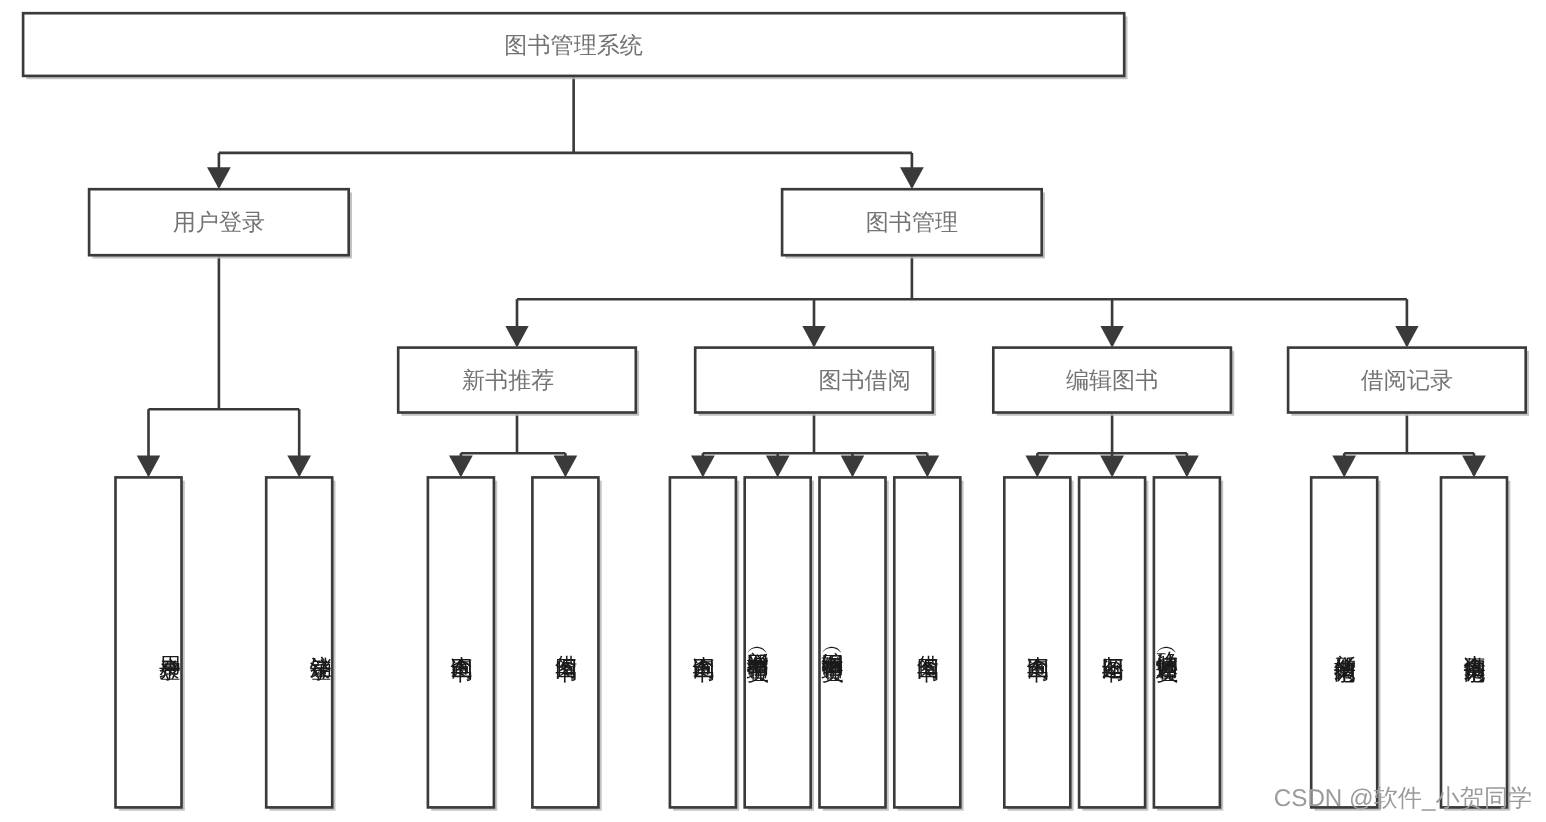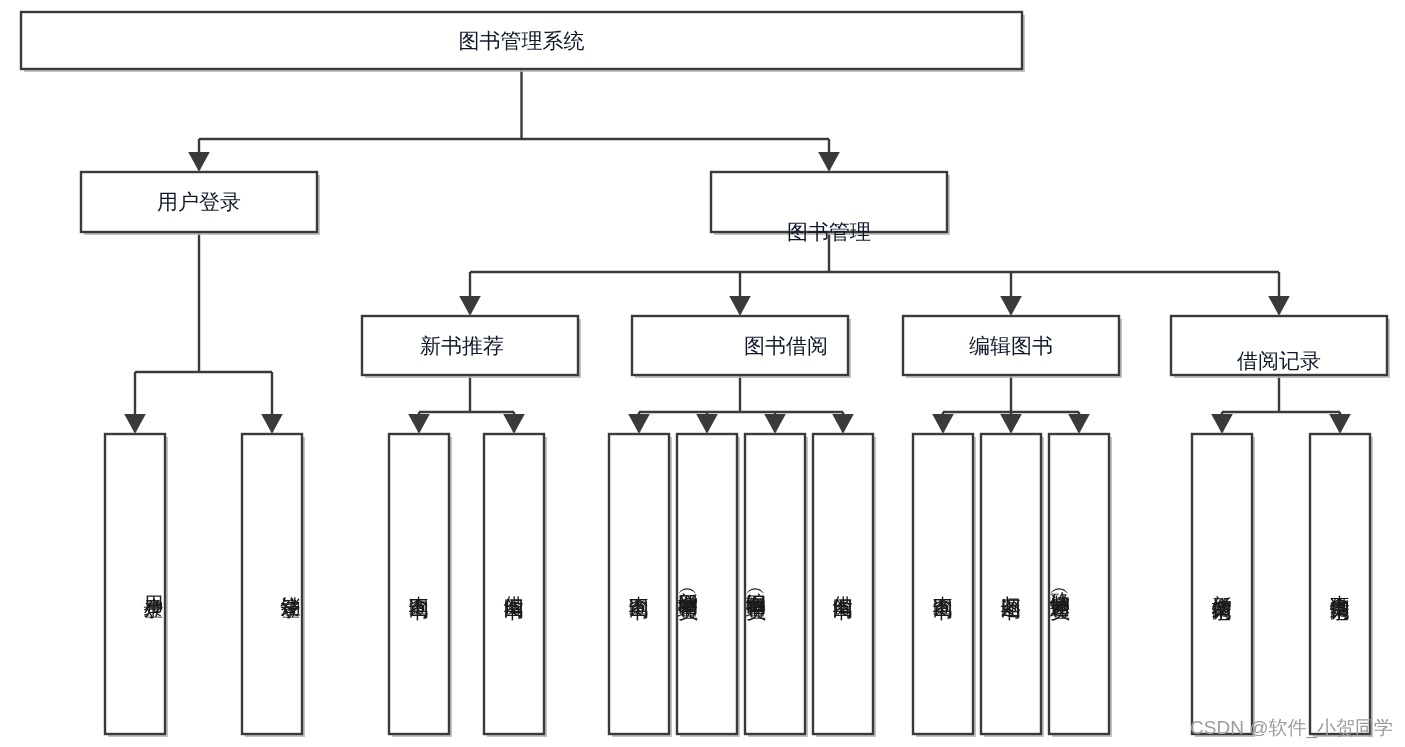--- a/index.html
+++ b/index.html
@@ -44,21 +44,21 @@
   }
   .arrow-head {
     fill: #3a3a3a;
     stroke: none;
   }
   .watermark-text {
     position: absolute;
     right: 12px;
     bottom: 6px;
     font-family: "Liberation Sans", "DejaVu Sans", sans-serif;
-    font-size: 19px;
+    font-size: 22px;
     color: #9b9b9b;
     white-space: nowrap;
     pointer-events: none;
   }
   .vlabel-wrap {
     position: absolute;
     display: flex;
     align-items: center;
     justify-content: center;
     pointer-events: none;
@@ -76,21 +76,21 @@
   .hlabel-wrap {
     position: absolute;
     display: flex;
     align-items: center;
     justify-content: center;
     pointer-events: none;
   }
   .hlabel-inner {
     font-family: "Liberation Sans", "DejaVu Sans", sans-serif;
     font-size: 21px;
-    color: #0f172a;
+    color: #737373;
     white-space: nowrap;
   }
 </style>
 </head>
 <body>
 
 <div id="diagram-root">
 
   <svg class="diagram-canvas" viewBox="0 0 1405 747">
     <defs>
@@ -178,33 +178,33 @@
       </g>
   </svg>
 
   <div id="labels-layer">
       <div class="hlabel-wrap" style="left: 21px; top: 12px; width: 1001px; height: 57px;">
         <span class="hlabel-inner">图书管理系统</span>
       </div>
       <div class="hlabel-wrap" style="left: 81px; top: 172px; width: 236px; height: 60px;">
         <span class="hlabel-inner">用户登录</span>
       </div>
-      <div class="hlabel-wrap" style="left: 711px; top: 172px; width: 236px; height: 60px; margin-top: 30px;">
+      <div class="hlabel-wrap" style="left: 711px; top: 172px; width: 236px; height: 60px;">
         <span class="hlabel-inner">图书管理</span>
       </div>
       <div class="hlabel-wrap" style="left: 354px; top: 316px; width: 216px; height: 59px;">
         <span class="hlabel-inner">新书推荐</span>
       </div>
       <div class="hlabel-wrap" style="left: 632px; top: 316px; width: 216px; height: 59px; margin-left: 46px;">
         <span class="hlabel-inner">图书借阅</span>
       </div>
       <div class="hlabel-wrap" style="left: 903px; top: 316px; width: 216px; height: 59px;">
         <span class="hlabel-inner">编辑图书</span>
       </div>
-      <div class="hlabel-wrap" style="left: 1171px; top: 316px; width: 216px; height: 59px; margin-top: 15px;">
+      <div class="hlabel-wrap" style="left: 1171px; top: 316px; width: 216px; height: 59px;">
         <span class="hlabel-inner">借阅记录</span>
       </div>
       <div class="vlabel-wrap" style="left: 105px; top: 440px; width: 60px; height: 286px; justify-content: flex-end;">
         <span class="vlabel-inner">用户登录</span>
       </div>
       <div class="vlabel-wrap" style="left: 242px; top: 440px; width: 60px; height: 286px; justify-content: flex-end;">
         <span class="vlabel-inner">注销登录</span>
       </div>
       <div class="vlabel-wrap" style="left: 389px; top: 440px; width: 60px; height: 286px; justify-content: center;">
         <span class="vlabel-inner">查询图书</span>

